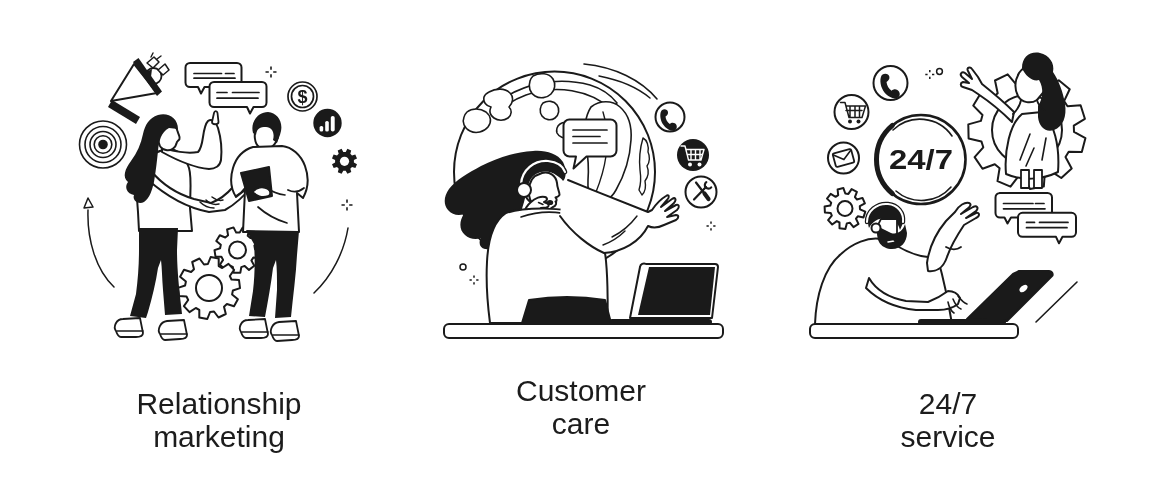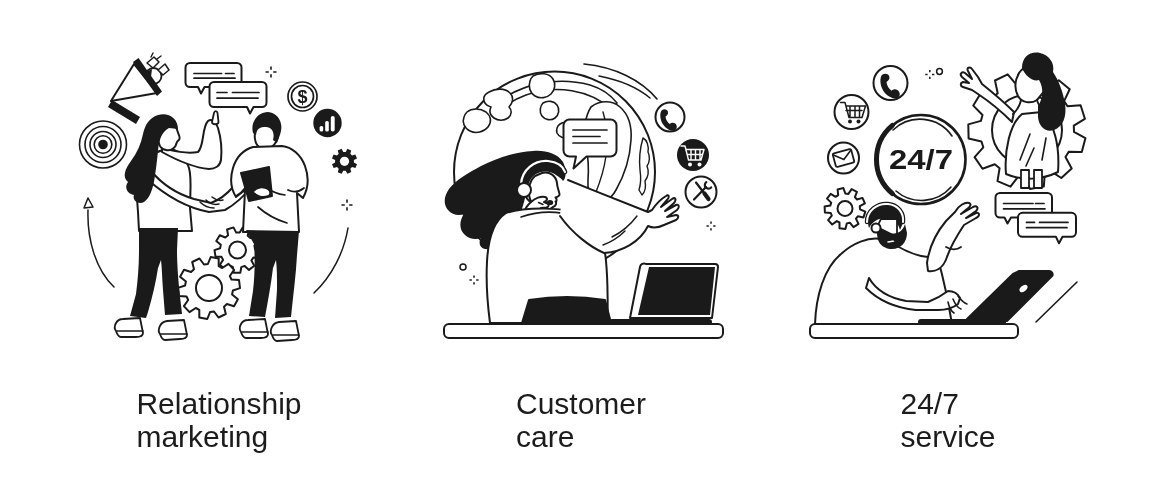--- a/index.html
+++ b/index.html
@@ -1,17 +1,17 @@
 <!DOCTYPE html>
 <html><head>
 <meta charset="utf-8">
 <style>
 html,body{margin:0;padding:0;width:1167px;height:500px;background:#fff;overflow:hidden;-webkit-font-smoothing:antialiased;}
 *{-webkit-font-smoothing:antialiased;}
-.cap{position:absolute;font-family:"Liberation Sans",sans-serif;font-size:30px;line-height:33px;color:#1c1c1c;text-align:left;transform:translateX(-50%);white-space:nowrap;}
+.cap{position:absolute;font-family:"Liberation Sans",sans-serif;font-size:30px;line-height:33px;color:#1c1c1c;text-align:center;transform:translateX(-50%);white-space:nowrap;}
 </style>
 </head>
 <body>
 <svg width="1167" height="500" viewBox="0 0 1167 500" style="position:absolute;left:0;top:0" fill="none">
 <g id="left">
 <circle cx="103" cy="144.5" r="23.5" stroke="#1a1a1a" stroke-width="1.6" fill="#fff"></circle>
 <circle cx="103" cy="144.5" r="18" stroke="#1a1a1a" stroke-width="1.6" fill="none"></circle>
 <circle cx="103" cy="144.5" r="13" stroke="#1a1a1a" stroke-width="1.6" fill="none"></circle>
 <circle cx="103" cy="144.5" r="8.8" stroke="#1a1a1a" stroke-width="1.6" fill="none"></circle>
 <circle cx="103" cy="144.5" r="4.8" fill="#1a1a1a"></circle>
@@ -166,14 +166,14 @@
 <path d="M1019,271 L1049,271 A3.5,3.5 0 0 1 1052.5,275.5 L1007,321 L967,319 L1013,274 Z" fill="#1a1a1a" stroke="#1a1a1a" stroke-width="2" stroke-linejoin="round" stroke-linecap="round"></path>
 <ellipse cx="1023.5" cy="288.5" rx="4.6" ry="2.8" fill="#fff" transform="rotate(-40 1023.5 288.5)"></ellipse>
 <path d="M921,319 L1003,319 A3,3 0 0 1 1006,322 L1006,322 A3,3 0 0 1 1003,325 L921,325 A3,3 0 0 1 918,322 L918,322 A3,3 0 0 1 921,319 Z" fill="#1a1a1a" stroke="none" stroke-linejoin="round" stroke-linecap="round"></path>
 <path d="M869,278 C876,290 890,298 906,301 L928,302 C936,299 944,294 948,291 C954,291 958,294 960,298 L958,304 C953,308 946,310 938,310 L916,310 C896,308 878,300 866,288 Z" fill="#fff" stroke="#1a1a1a" stroke-width="2" stroke-linejoin="round" stroke-linecap="round"></path>
 <path d="M948,302 C949,307 951,311 954,313 M953,299 C955,304 958,308 961,309 M958,296 C961,300 964,303 967,304" stroke="#1a1a1a" stroke-width="1.6" fill="none" stroke-linecap="round" stroke-linejoin="round"></path>
 <rect x="810" y="324" width="208" height="14" rx="5" stroke="#1a1a1a" stroke-width="2" fill="#fff"></rect>
 <path d="M1036,322 L1077,282" stroke="#1a1a1a" stroke-width="1.6" fill="none" stroke-linecap="round" stroke-linejoin="round"></path>
 </g>
 </svg>
 <div class="cap" style="left:219px;top:387px">Relationship<br>marketing</div>
-<div class="cap" style="left:581px;top:387px">Customer<br>care</div>
+<div class="cap" style="left:581px;top:374px">Customer<br>care</div>
 <div class="cap" style="left:948px;top:387px">24/7<br>service</div>
 
 </body></html>

